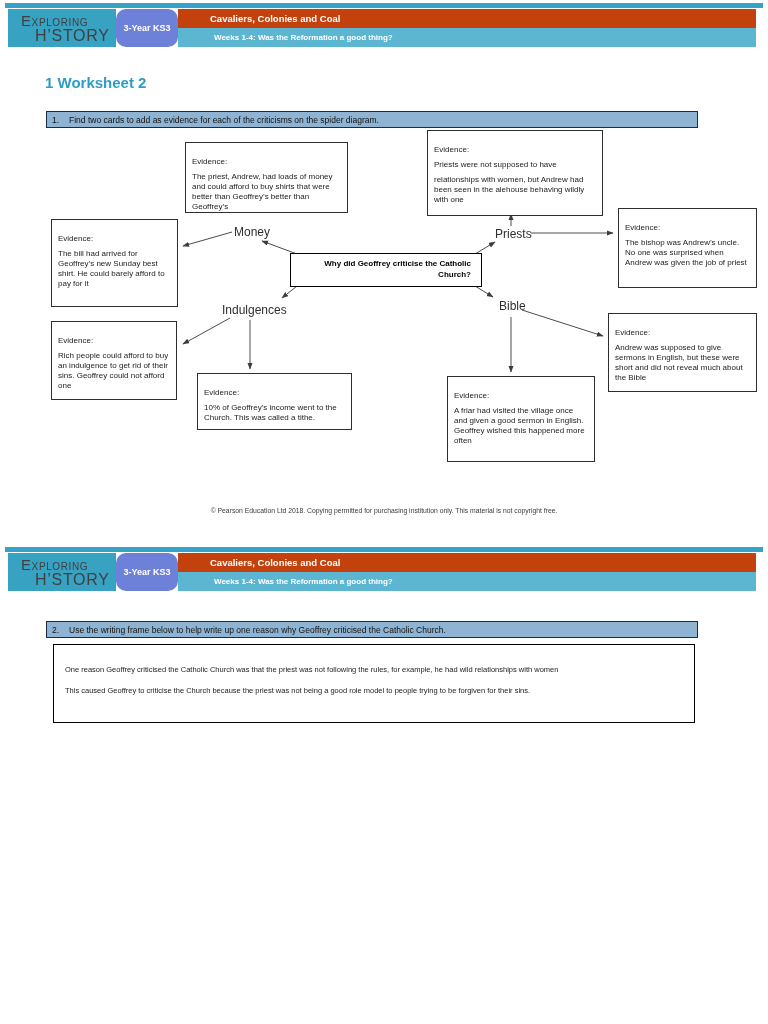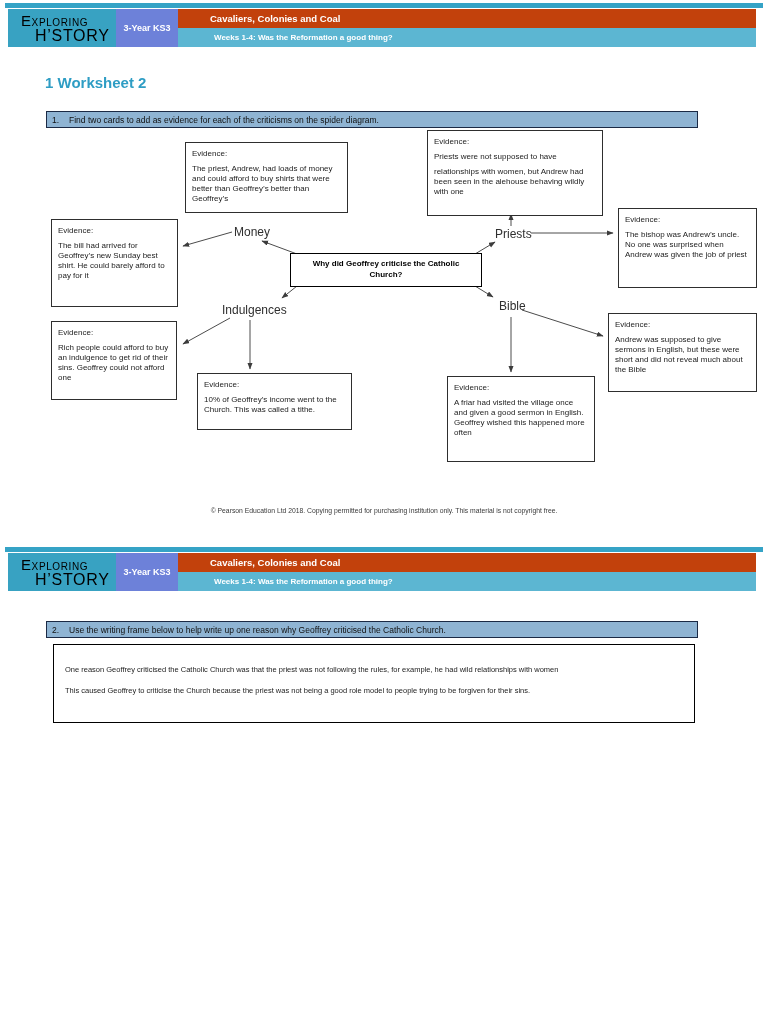--- a/index.html
+++ b/index.html
@@ -12,59 +12,59 @@
 
   
   .top-strip { position: absolute; height: 5px; background: #35a3c6; }
   #strip1 { left: 5px; top: 3px;   width: 758px; }
   #strip2 { left: 5px; top: 547px; width: 758px; }
 
   .band { position: absolute; left: 8px; width: 748px; height: 38px; display: flex; }
   #band1 { top: 9px; }
   #band2 { top: 553px; }
 
-  .logo-box { width: 108px; background: #38a2c2; color: #000000; padding-top: 5px; }
+  .logo-box { width: 108px; background: #38a2c2; color: #404040; padding-top: 5px; }
   .logo-l1 { font-size: 10px; letter-spacing: .6px; margin-left: 13px; line-height: 13px; }
   .logo-l1::first-letter { font-size: 15px; }
   .logo-l2 { font-size: 16px; letter-spacing: .7px; margin-left: 27px; line-height: 14px; }
   .logo-l2::first-letter { font-size: 16px; }
 
   .badge-box { width: 62px; background: #6d81d9; color: #fff; font-size: 9px; font-weight: bold;
-               display: flex; align-items: center; justify-content: center; }
+               display: flex; align-items: center; justify-content: center; border-radius: 10px; }
 
   .band-right { flex: 1; display: flex; flex-direction: column; }
   .band-title    { height: 19px; background: #c2410c; color: #fff; font-weight: bold; font-size: 9.5px; line-height: 19px; padding-left: 32px; }
   .band-subtitle { height: 19px; background: #5cb6d2; color: #fff; font-weight: bold; font-size: 8px;   line-height: 20px; padding-left: 36px; }
 
   
   .ws-title { position: absolute; left: 45px; top: 74px; font-size: 15px; font-weight: bold; color: #2e9dc4; }
 
   .task-bar { position: absolute; left: 46px; width: 652px; height: 17px; background: #8fb4d3;
               border: 1.5px solid #1b2a45; display: flex; align-items: center; font-size: 8.5px; color: #101010; }
   #task1 { top: 111px; }
   #task2 { top: 621px; }
   .task-num  { margin-left: 5px; width: 17px; }
 
-  .card { position: absolute; background: #fff; border: 1.4px solid #2e2e2e; padding: 6px 6px;
+  .card { position: absolute; background: #fff; border: 1.4px solid #2e2e2e; padding: 14px 6px;
           font-size: 8px; color: #1c1c1c; line-height: 1.24; }
   .card-title { margin-bottom: 5px; }
   .card-body + .card-body { margin-top: 5px; }
 
   #card-a { left: 185px; top: 142px; width: 163px; height: 71px; }
   #card-b { left: 427px; top: 130px; width: 176px; height: 86px; }
   #card-c { left: 51px;  top: 219px; width: 127px; height: 88px; }
   #card-d { left: 618px; top: 208px; width: 139px; height: 80px; }
   #card-e { left: 51px;  top: 321px; width: 126px; height: 79px; }
   #card-f { left: 197px; top: 373px; width: 155px; height: 57px; }
   #card-g { left: 608px; top: 313px; width: 149px; height: 79px; }
   #card-h { left: 447px; top: 376px; width: 148px; height: 86px; }
 
   .center-box { position: absolute; left: 290px; top: 253px; width: 192px; height: 34px;
                 border: 1.6px solid #000; background: #fff; font-weight: bold; font-size: 8px;
-                text-align: center; display: flex; align-items: center; justify-content: center;
+                text-align: right; display: flex; align-items: center; justify-content: center;
                 padding: 0 10px; line-height: 1.35; }
 
   .branch { position: absolute; font-size: 12px; color: #2f2f2f; white-space: nowrap; }
   #branch-money       { left: 234px; top: 225px; }
   #branch-priests     { left: 495px; top: 227px; }
   #branch-indulgences { left: 222px; top: 303px; }
   #branch-bible       { left: 499px; top: 299px; }
 
   .arrows { position: absolute; left: 0; top: 0; pointer-events: none; }
 

